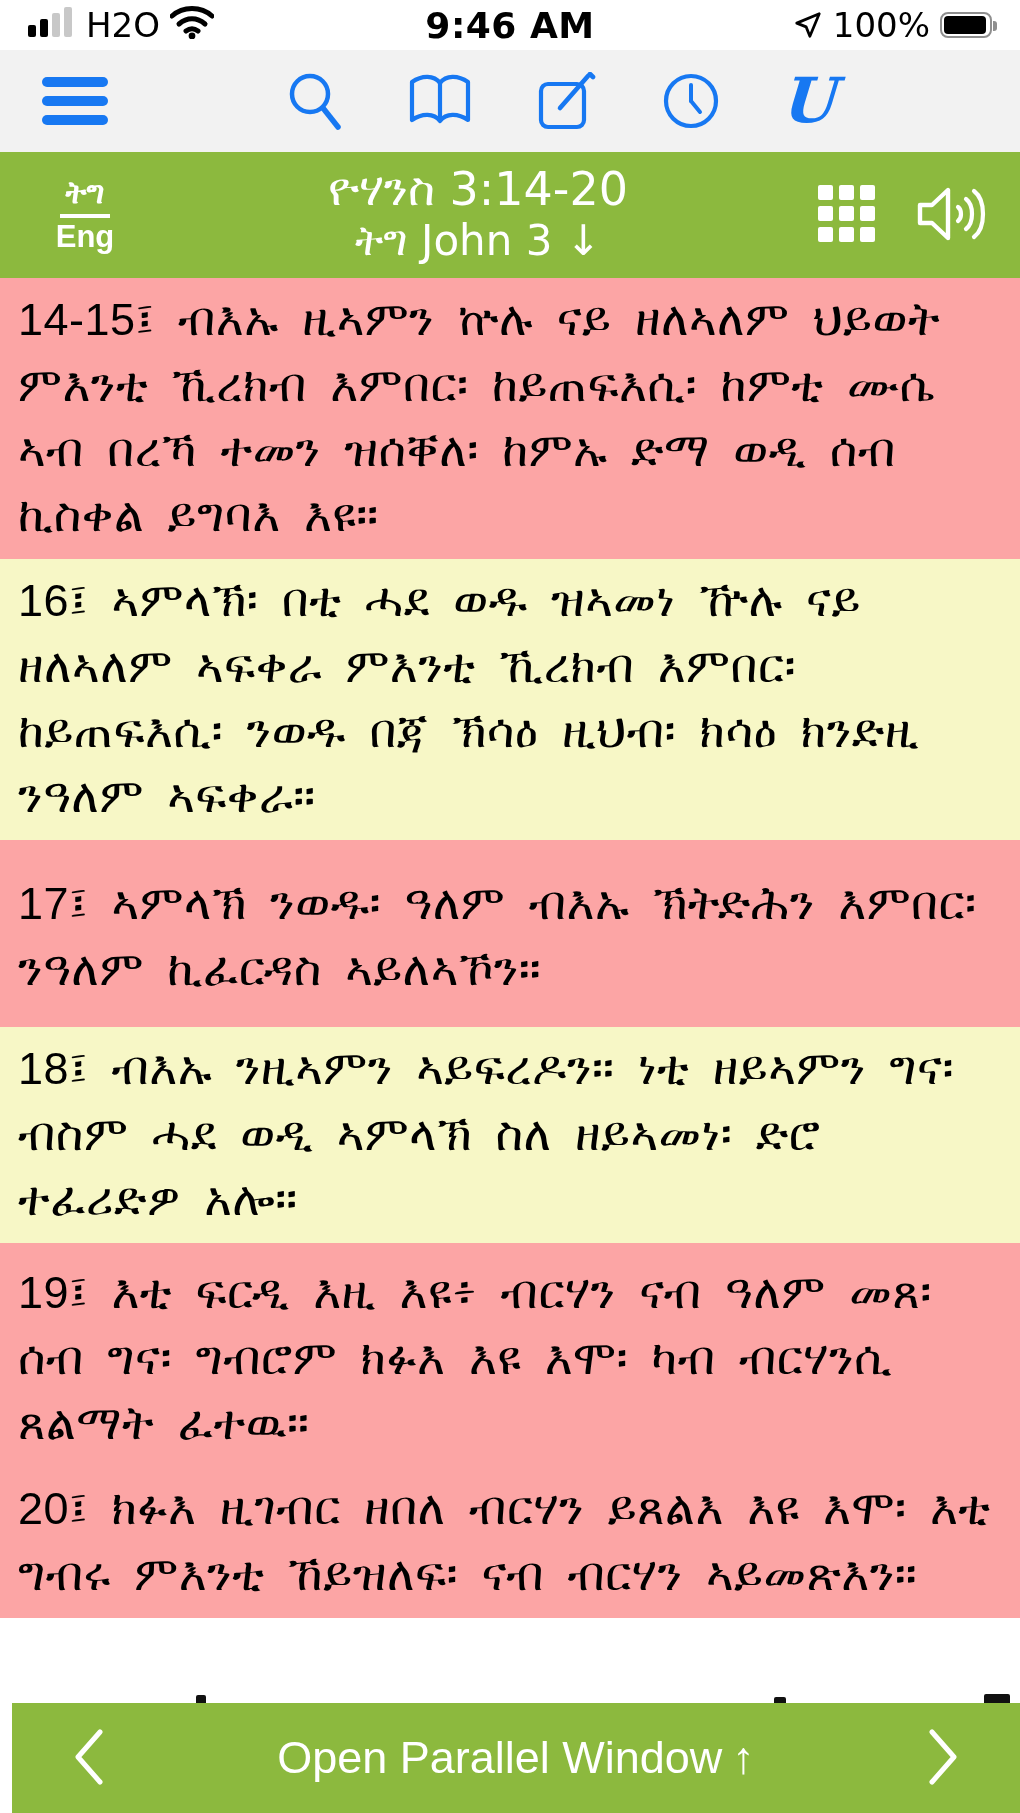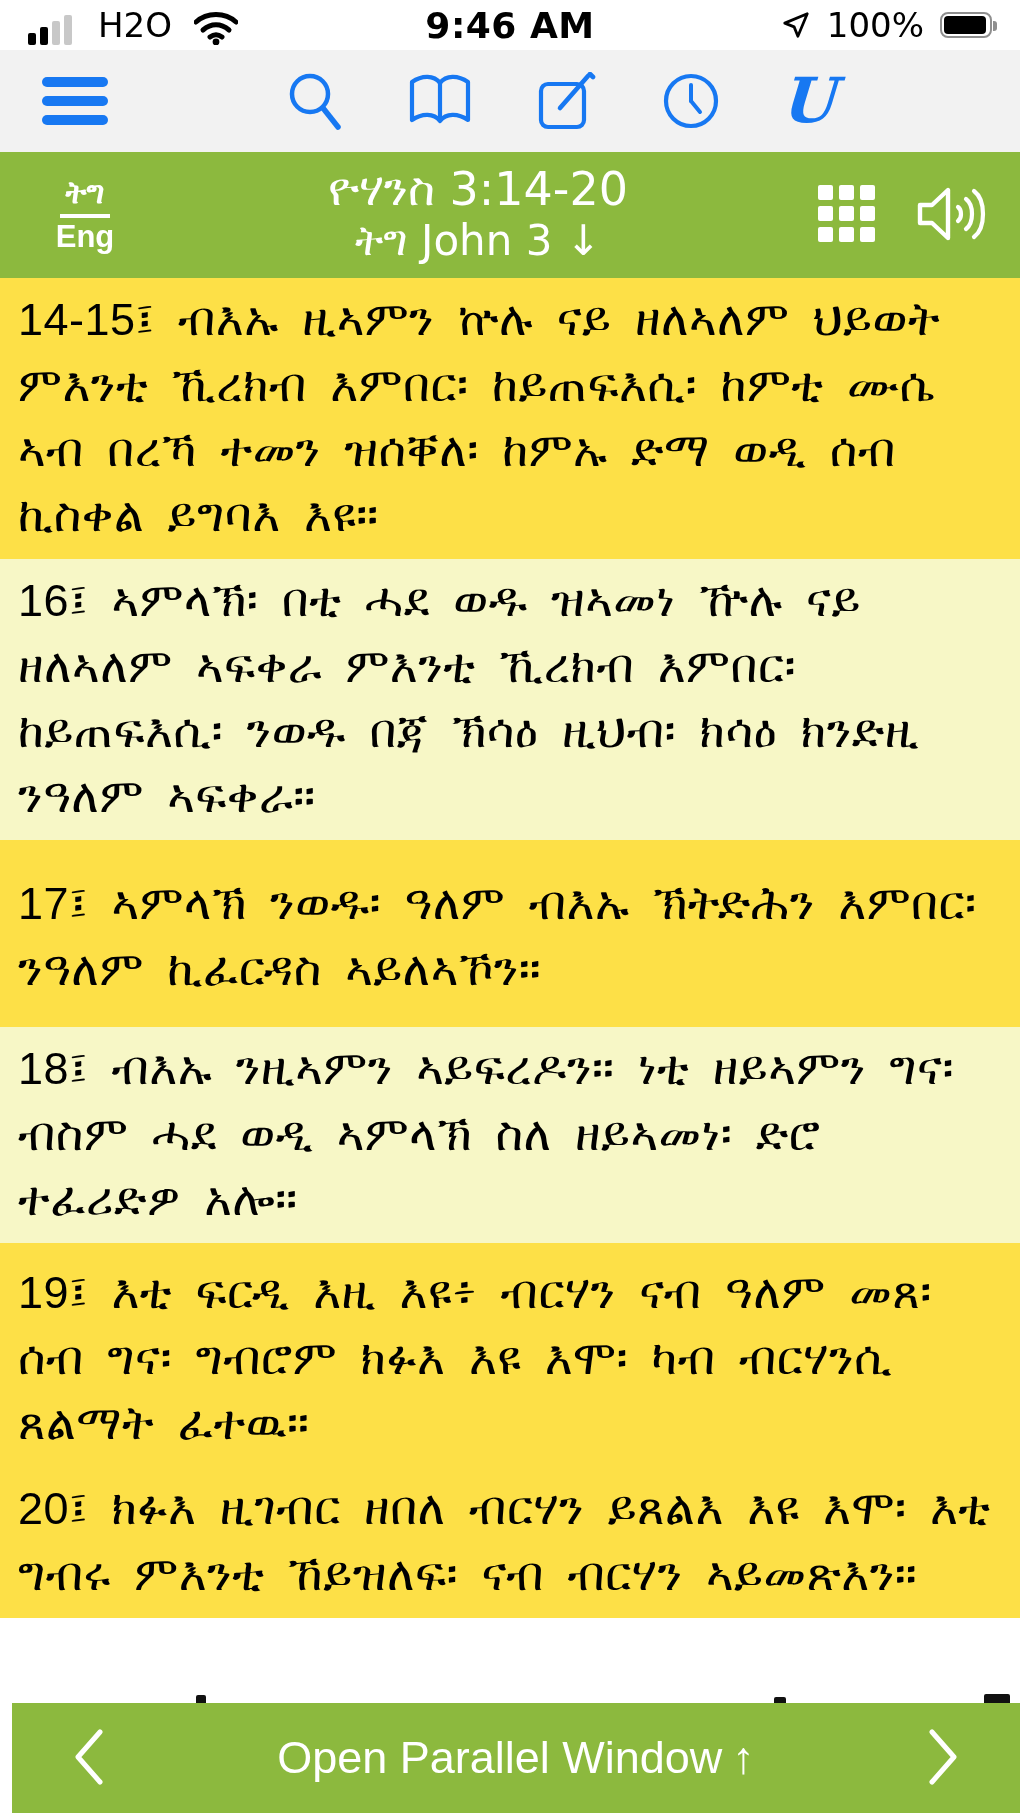--- a/index.html
+++ b/index.html
@@ -8,23 +8,23 @@
     font-family: "DejaVu Sans", "Liberation Sans", sans-serif;
     background:#fff; position:relative; overflow:hidden;
   }
   .phone { width:1020px; height:1813px; position:relative; overflow:hidden; background:#fff; }
 
   
   .status-bar {
     height:50px; background:#fff; display:flex; align-items:center;
     padding:0 28px; font-size:34px; color:#000;
   }
-  .sb-left { display:flex; align-items:flex-end; gap:22px; width:320px; }
+  .sb-left { display:flex; align-items:flex-start; gap:10px; width:320px; }
   .sb-center { flex:1; text-align:center; font-size:36px; font-weight:700; letter-spacing:.5px; }
-  .sb-right { width:320px; display:flex; align-items:center; justify-content:flex-end; gap:16px; font-size:34px; }
+  .sb-right { width:320px; display:flex; align-items:center; justify-content:flex-end; gap:10px; font-size:34px; }
   .battery-shell {
     width:52px; height:26px; border:2px solid #8e8e8e; border-radius:8px;
     position:relative; display:inline-block;
   }
   .battery-fill { position:absolute; left:2px; top:2px; bottom:2px; width:42px; background:#000; border-radius:4px; }
   .battery-tip { position:absolute; right:-7px; top:7px; width:4px; height:10px; background:#8e8e8e; border-radius:0 3px 3px 0; }
 
   
   .toolbar {
     height:102px; background:var(--toolbar-bg,#F2F2F2);
@@ -50,21 +50,21 @@
   }
   .lang-toggle .lt-top { border-bottom:4px solid #fff; padding:0 6px 4px; }
   .lang-toggle .lt-bottom { padding-top:2px; font-weight:700; }
   .header-titles { flex:1; text-align:center; cursor:pointer; }
   .header-titles .t1 { font-size:46px; line-height:1.15; }
   .header-titles .t2 { font-size:42px; line-height:1.2; }
   .header-right { display:flex; align-items:center; gap:38px; }
   .header-right button { background:none; border:none; cursor:pointer; padding:0; }
 
   
-  .content { background:#fde047; overflow:hidden; }
+  .content { background:#fca5a5; overflow:hidden; }
   .verse {
     font-size:47px; line-height:65px; color:#000; padding:8px 18px 12px;
     word-spacing:8px; letter-spacing:0.5px;
   }
   .verse.highlight { background:var(--highlight,#F7F7C6); }
   .verse.v17 { padding-top:30px; padding-bottom:26px; }
   .verse.v19 { padding-top:16px; }
   .vnum { font-family:"Liberation Sans",sans-serif; font-size:45px; }
   .vmark { font-size:45px; }
 

